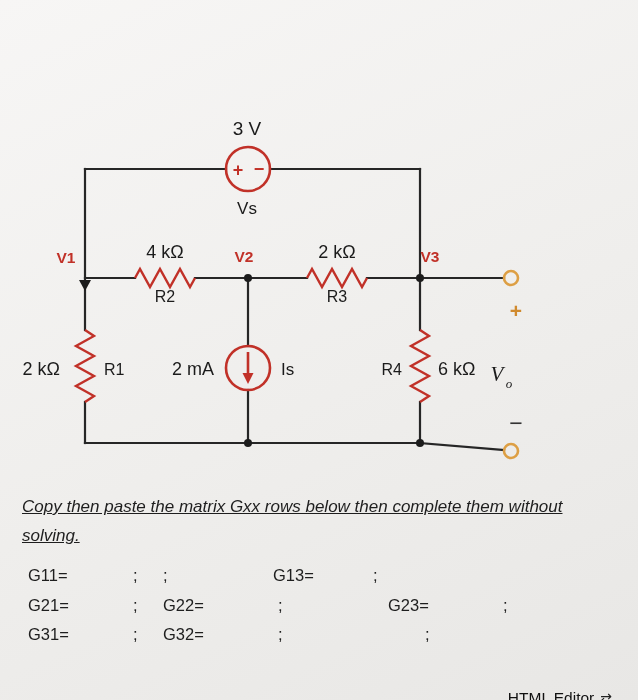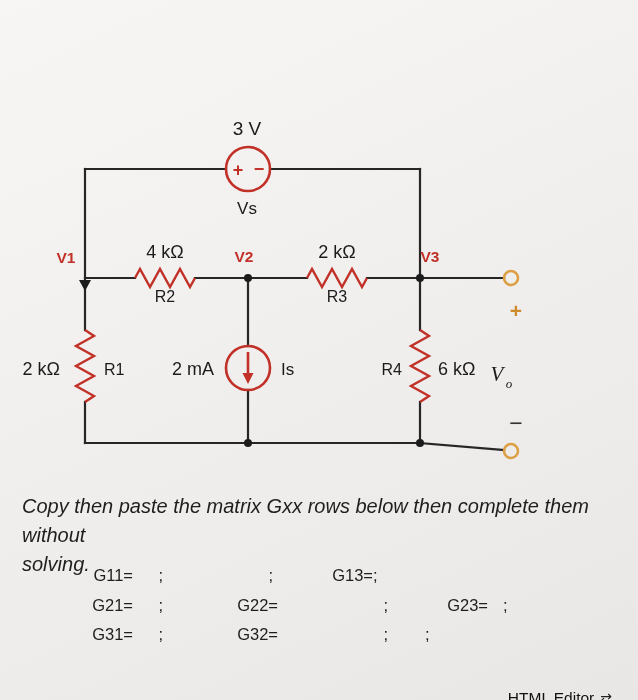--- a/index.html
+++ b/index.html
@@ -3,22 +3,22 @@
 <meta charset="utf-8">
 <style>
   html,body{margin:0;padding:0;background:#dddddd;}
   .page{
     position:relative;width:638px;height:700px;overflow:hidden;
     font-family:"Liberation Sans",sans-serif;color:#1e1e1e;
     background:linear-gradient(155deg,#f7f6f5 0%,#efeeec 55%,#e8e7e5 100%);
   }
   .question{position:absolute;left:20px;top:12px;font-size:17.5px;line-height:30px;letter-spacing:.1px;}
   .circuit-svg{position:absolute;left:0;top:0;}
-  .instruction{position:absolute;left:22px;top:492px;font-size:20px;line-height:29px;font-style:italic;}
-  .g-rows{position:absolute;left:28px;top:561px;font-size:16.5px;text-align:right;}
+  .instruction{position:absolute;left:22px;top:492px;font-size:17px;line-height:29px;font-style:italic;text-decoration:underline;}
+  .g-rows{position:absolute;left:28px;top:561px;font-size:16.5px;}
   .g-row{display:flex;line-height:29.5px;}
   .g-row span{display:inline-block;}
   .gc1{width:105px}.gs1{width:30px}.gc2{width:115px}.gs2{width:110px}.gc3{width:100px}
   .g-row.r2 .gs3{margin-left:15px}
   .g-row.r3 .gs3{margin-left:37px}
   .footer{position:absolute;right:26px;bottom:-7px;font-size:15.5px;color:#111;
     display:flex;align-items:center;gap:6px;cursor:pointer;}
   .footer .icon{font-size:14px;color:#222;}
   svg text{font-family:"Liberation Sans",sans-serif;}
   svg text.serif{font-family:"Liberation Serif",serif;font-style:italic;}

